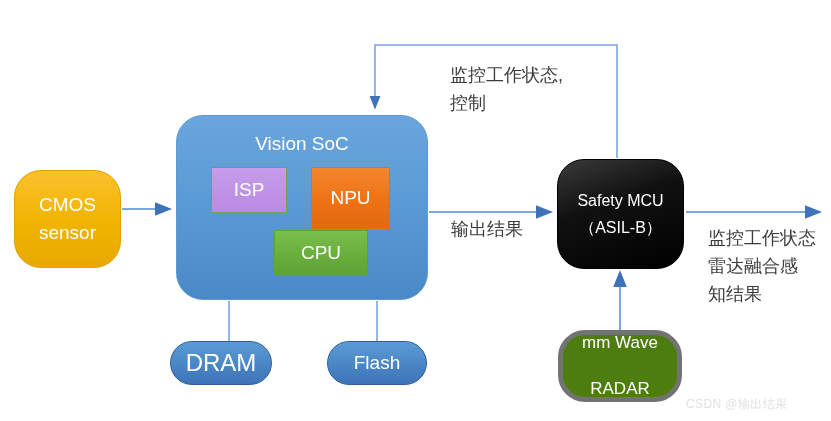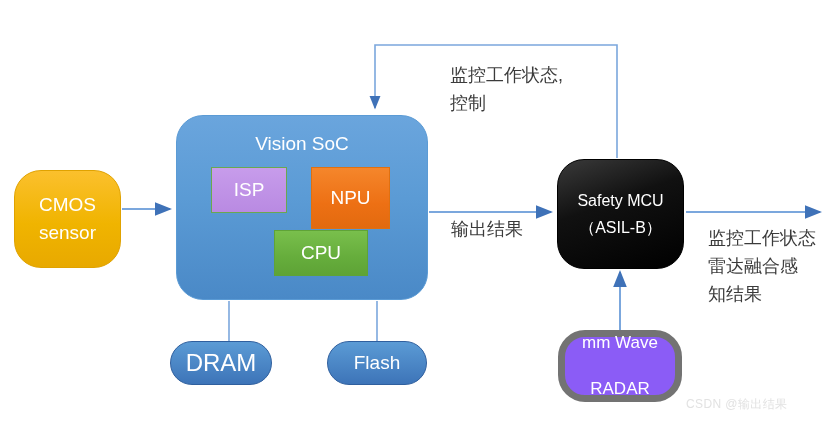--- a/index.html
+++ b/index.html
@@ -92,22 +92,22 @@
   #safety-mcu {
     left: 557px; top: 159px; width: 127px; height: 110px;
     background: linear-gradient(160deg, #3a3a3a 0%, #111111 40%, #000000 100%);
     border: 1px solid #000000;
     font-size: 16px;
   }
   #safety-mcu .l2 { margin-top: 4px; }
   
   #radar-box {
     left: 558px; top: 330px; width: 124px; height: 72px;
-    background: #8b5cf6;
-    border: 7px solid #737373;
+    background: #4d7c0f;
+    border: 5px solid #737373;
     font-size: 17px;
   }
   #radar-box .l2 { margin-top: 21px; }
   
   .label {
     position: absolute;
     color: #3b3b3b;
     font-size: 18px;
     line-height: 1.55;
     white-space: pre-line;

